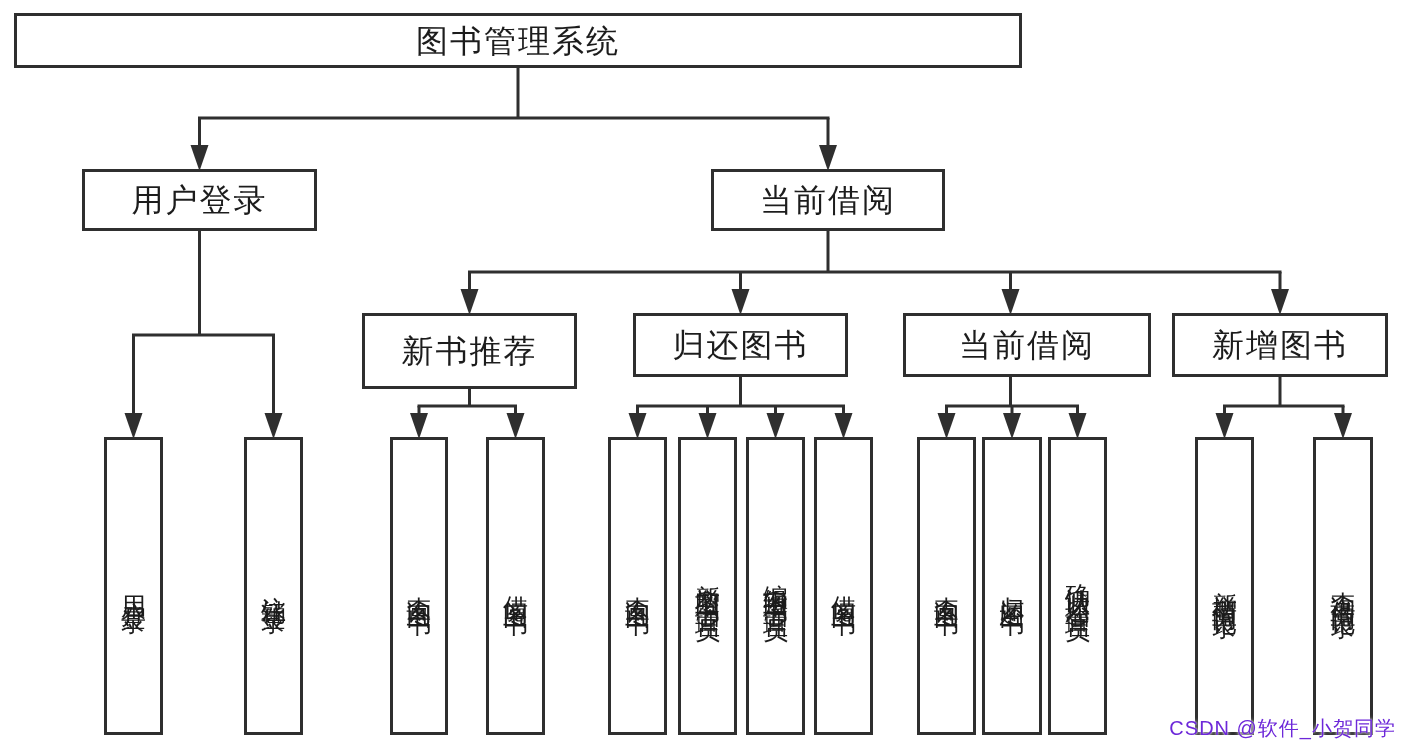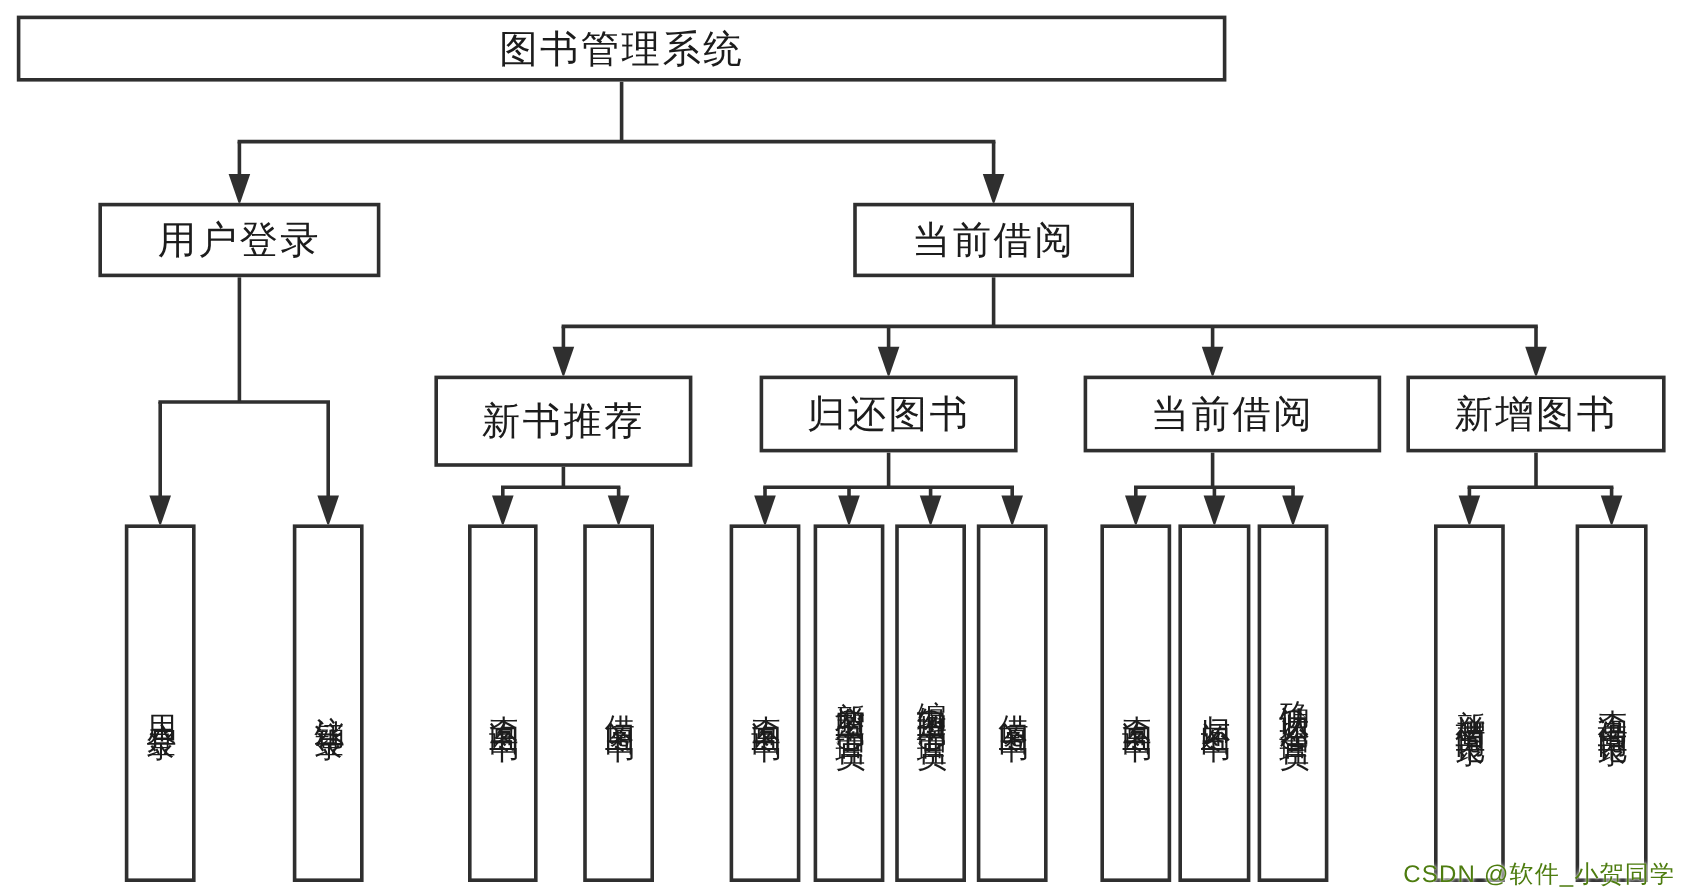--- a/index.html
+++ b/index.html
@@ -32,21 +32,21 @@
     font-size:25px;
     line-height:1;
     letter-spacing:5px;
   }
   .watermark{
     position:absolute;
     right:9px;
     bottom:5px;
     font-size:20px;
     letter-spacing:1px;
-    color:#4d7c0f;
+    color:#6d28d9;
     text-shadow:0 0 2px #ffffff, 0 0 4px #ffffff;
     white-space:nowrap;
   }
 </style>
 </head>
 <body>
 
 <div class="stage">
 
   <svg id="wires" width="1405" height="747" viewBox="0 0 1405 747">

